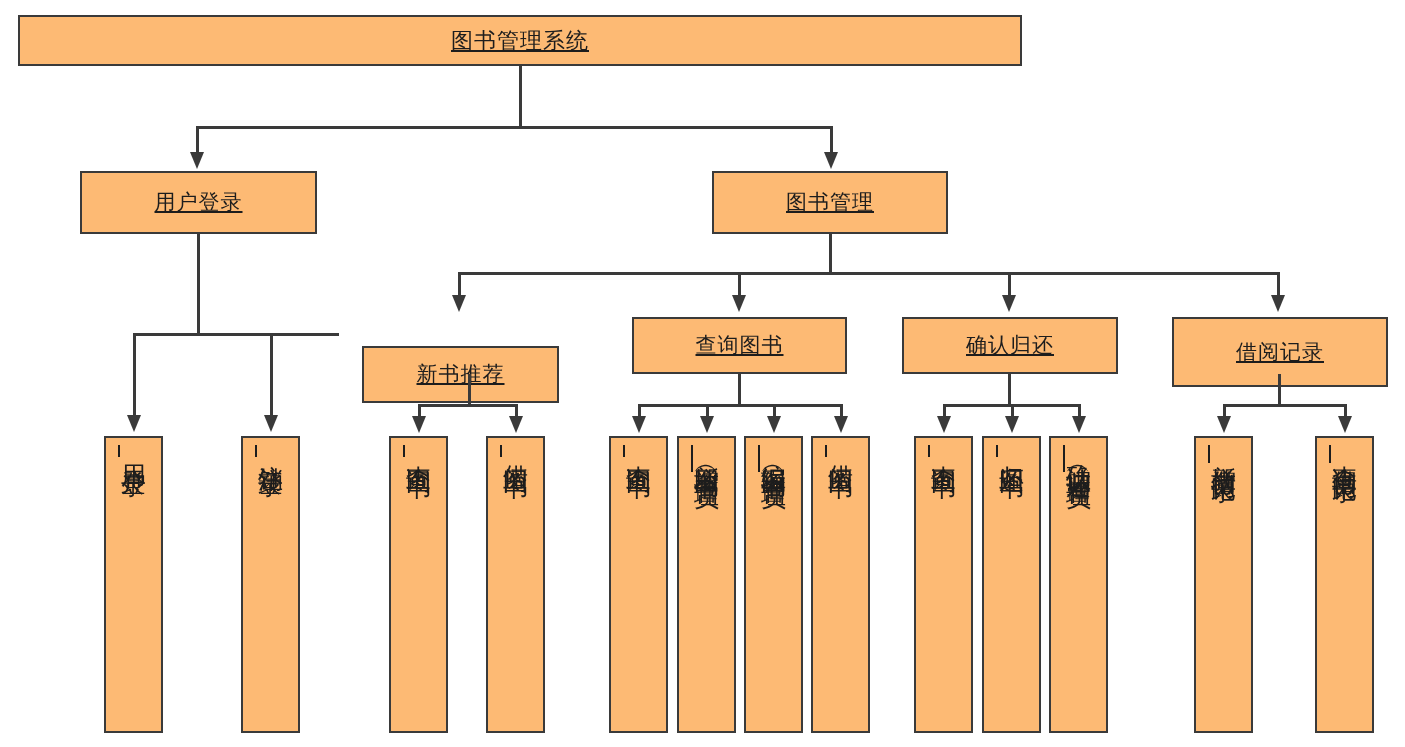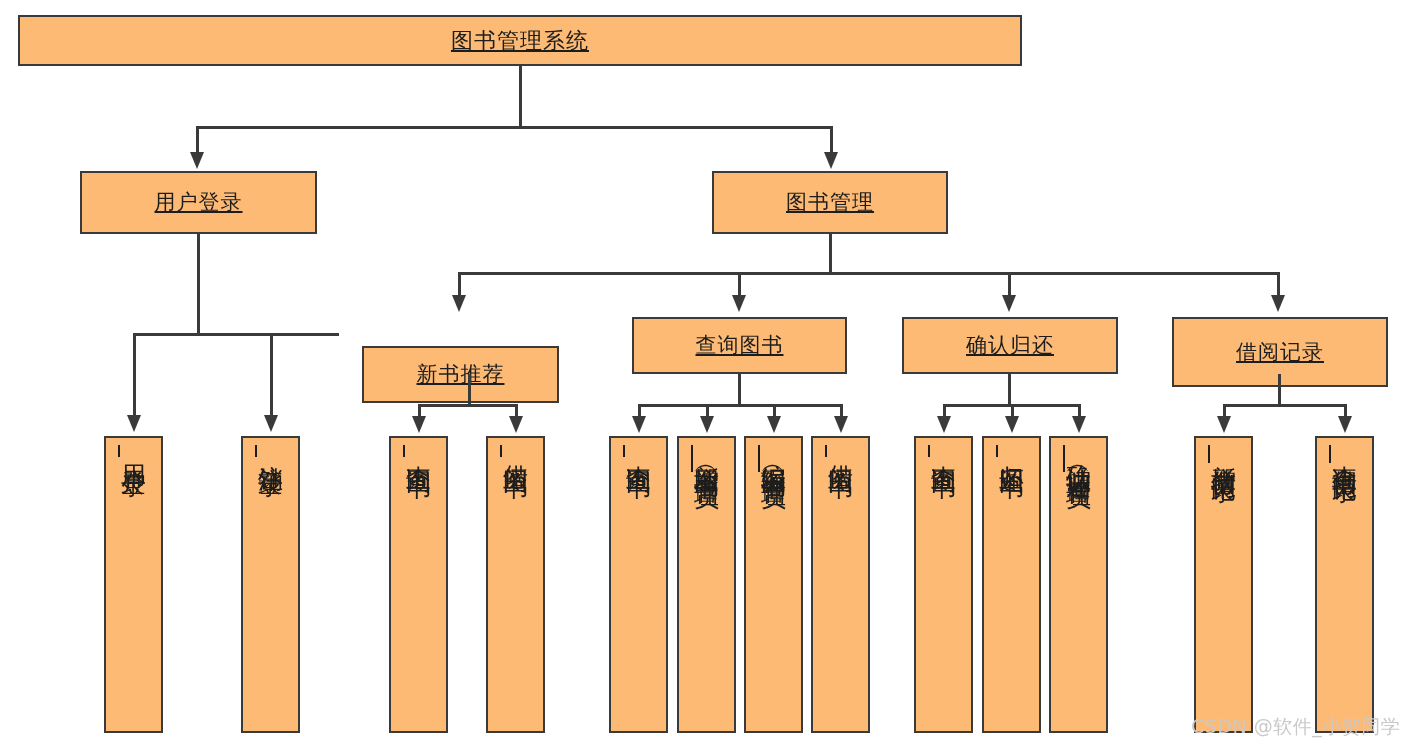--- a/index.html
+++ b/index.html
@@ -206,15 +206,14 @@
     <span class="node-label">确认归还（管理员）</span>
   </div>
 
   <div class="node v" style="left:1194px; top:436px; width:59px; height:297px;">
     <span class="node-label">新增借阅记录</span>
   </div>
   <div class="node v" style="left:1315px; top:436px; width:59px; height:297px;">
     <span class="node-label">查询借阅记录</span>
   </div>
 
-  <div class="watermark" style="left:1191px; top:714px;">CSDN @软件_小贺同学</div>
 
 </div>
 
 </body></html>

